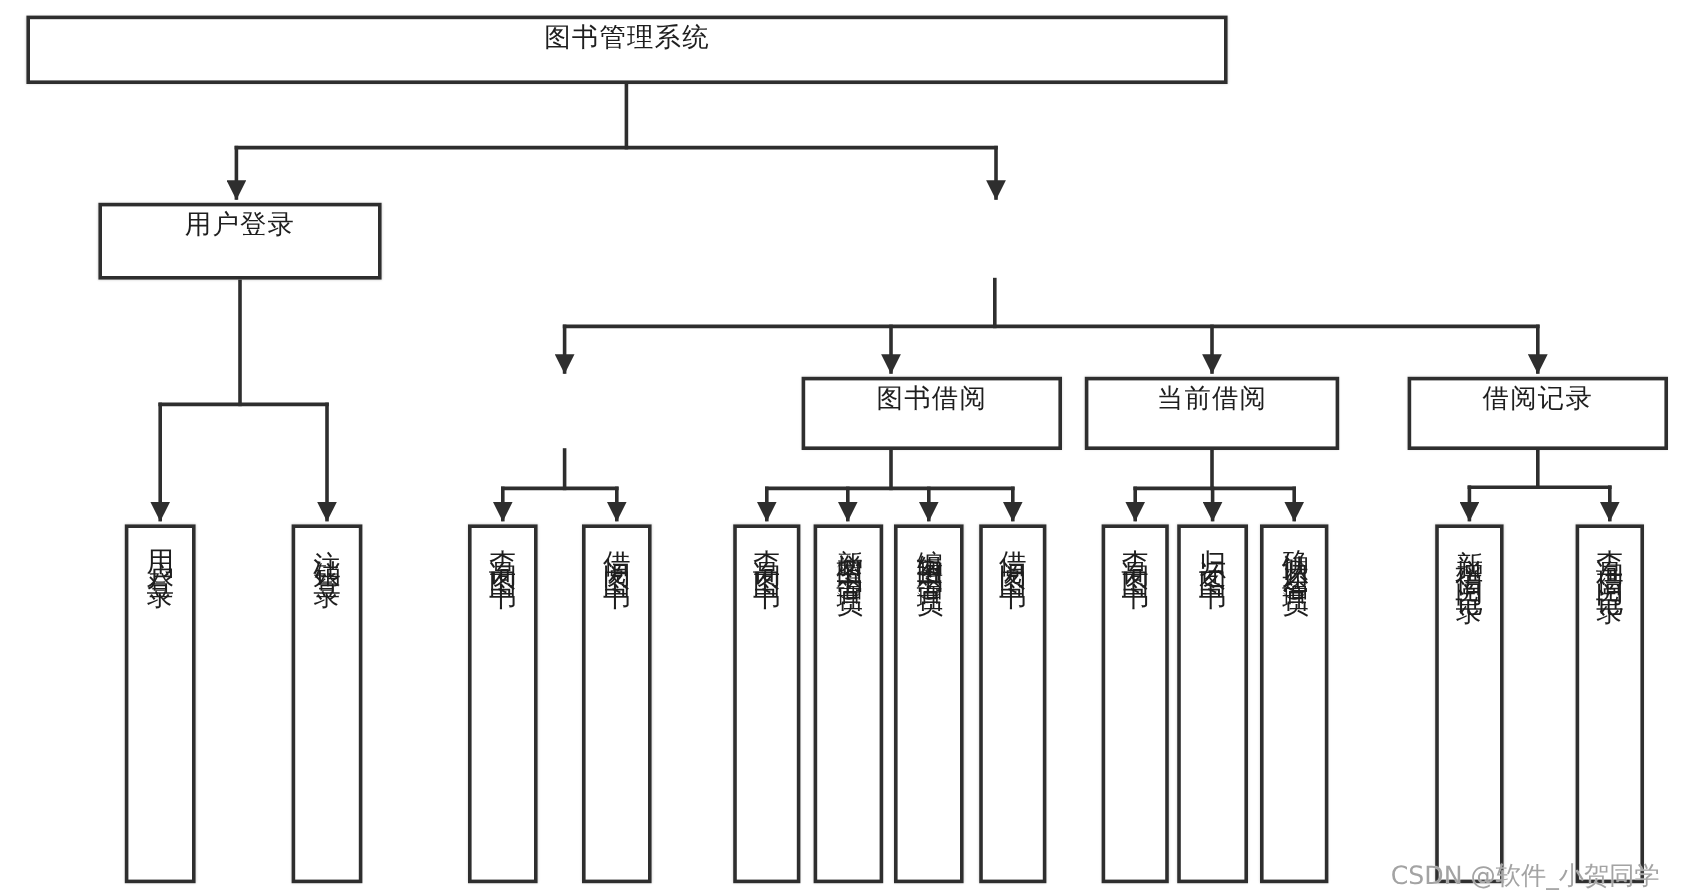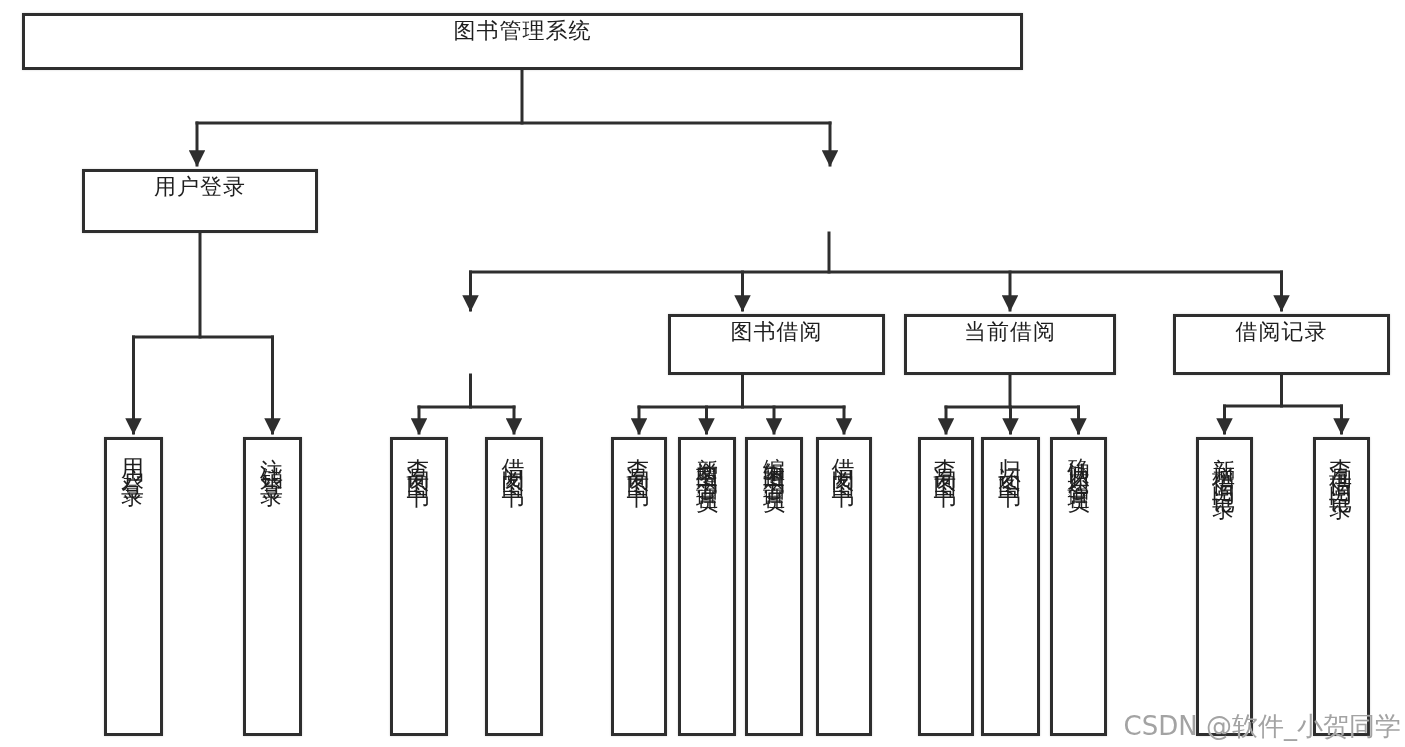--- a/index.html
+++ b/index.html
@@ -70,24 +70,24 @@
   .lf-6  { left: 678px;  width: 58px; }
   .lf-7  { left: 745px;  width: 58px; }
   .lf-8  { left: 816px;  width: 56px; }
   .lf-9  { left: 918px;  width: 56px; }
   .lf-10 { left: 981px;  width: 59px; }
   .lf-11 { left: 1050px; width: 57px; }
   .lf-12 { left: 1196px; width: 57px; }
   .lf-13 { left: 1313px; width: 57px; }
   #watermark {
     position: absolute;
-    right: 4px;
+    right: 22px;
     bottom: 3px;
     z-index: 3;
-    font-size: 26px;
+    font-size: 21px;
     color: #a3a3a3;
     text-shadow: 0 0 1px #ffffff;
     white-space: nowrap;
   }
 </style>
 </head>
 <body>
 
 <div id="canvas">
 

